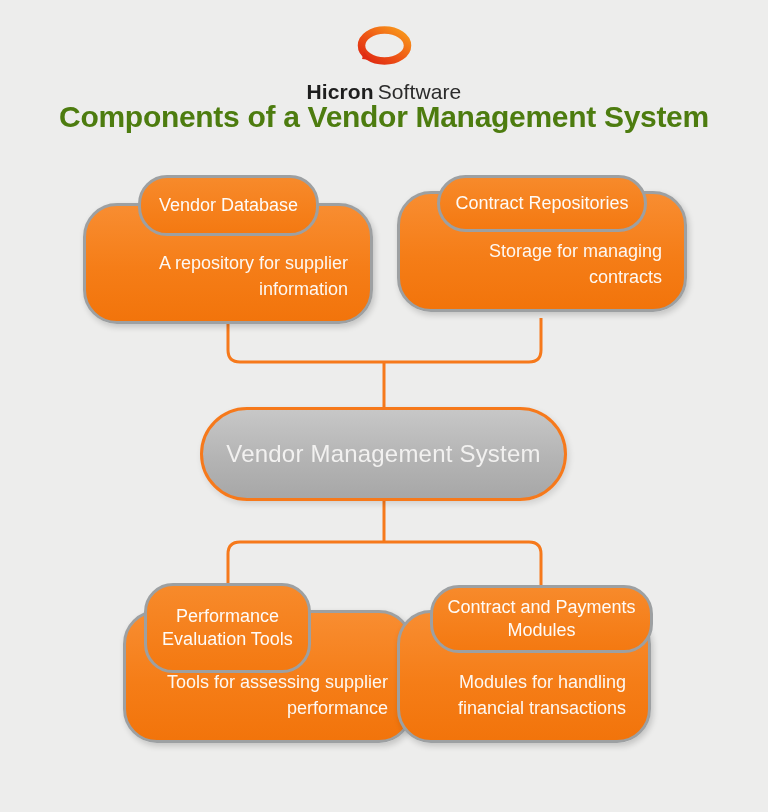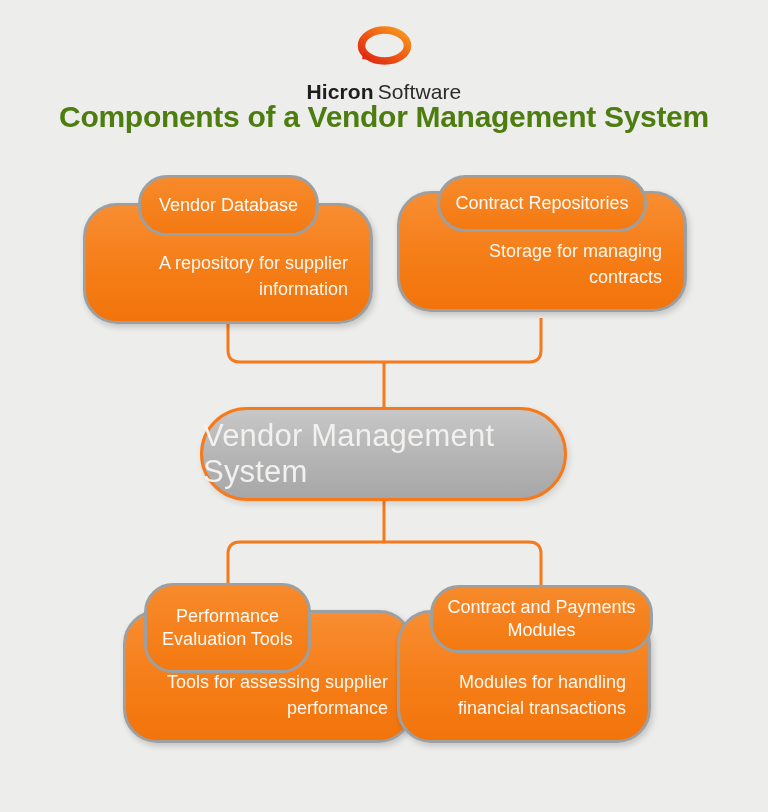--- a/index.html
+++ b/index.html
@@ -107,21 +107,21 @@
     width: 367px; height: 94px;
     box-sizing: border-box;
     background: linear-gradient(180deg, #C7C7C7 0%, #B4B4B4 55%, #A7A7A7 100%);
     border: 3px solid #F6791B;
     border-radius: 47px;
     z-index: 1;
     display: flex;
     align-items: center;
     justify-content: center;
     color: #F2F1F0;
-    font-size: 31px;
+    font-size: 24px;
     letter-spacing: 0.2px;
     box-shadow: 2px 3px 6px rgba(0,0,0,0.12);
   }
 </style>
 </head>
 <body>
 
 <div class="canvas">
 
   <svg class="connectors" viewBox="0 0 768 812" xmlns="http://www.w3.org/2000/svg">

